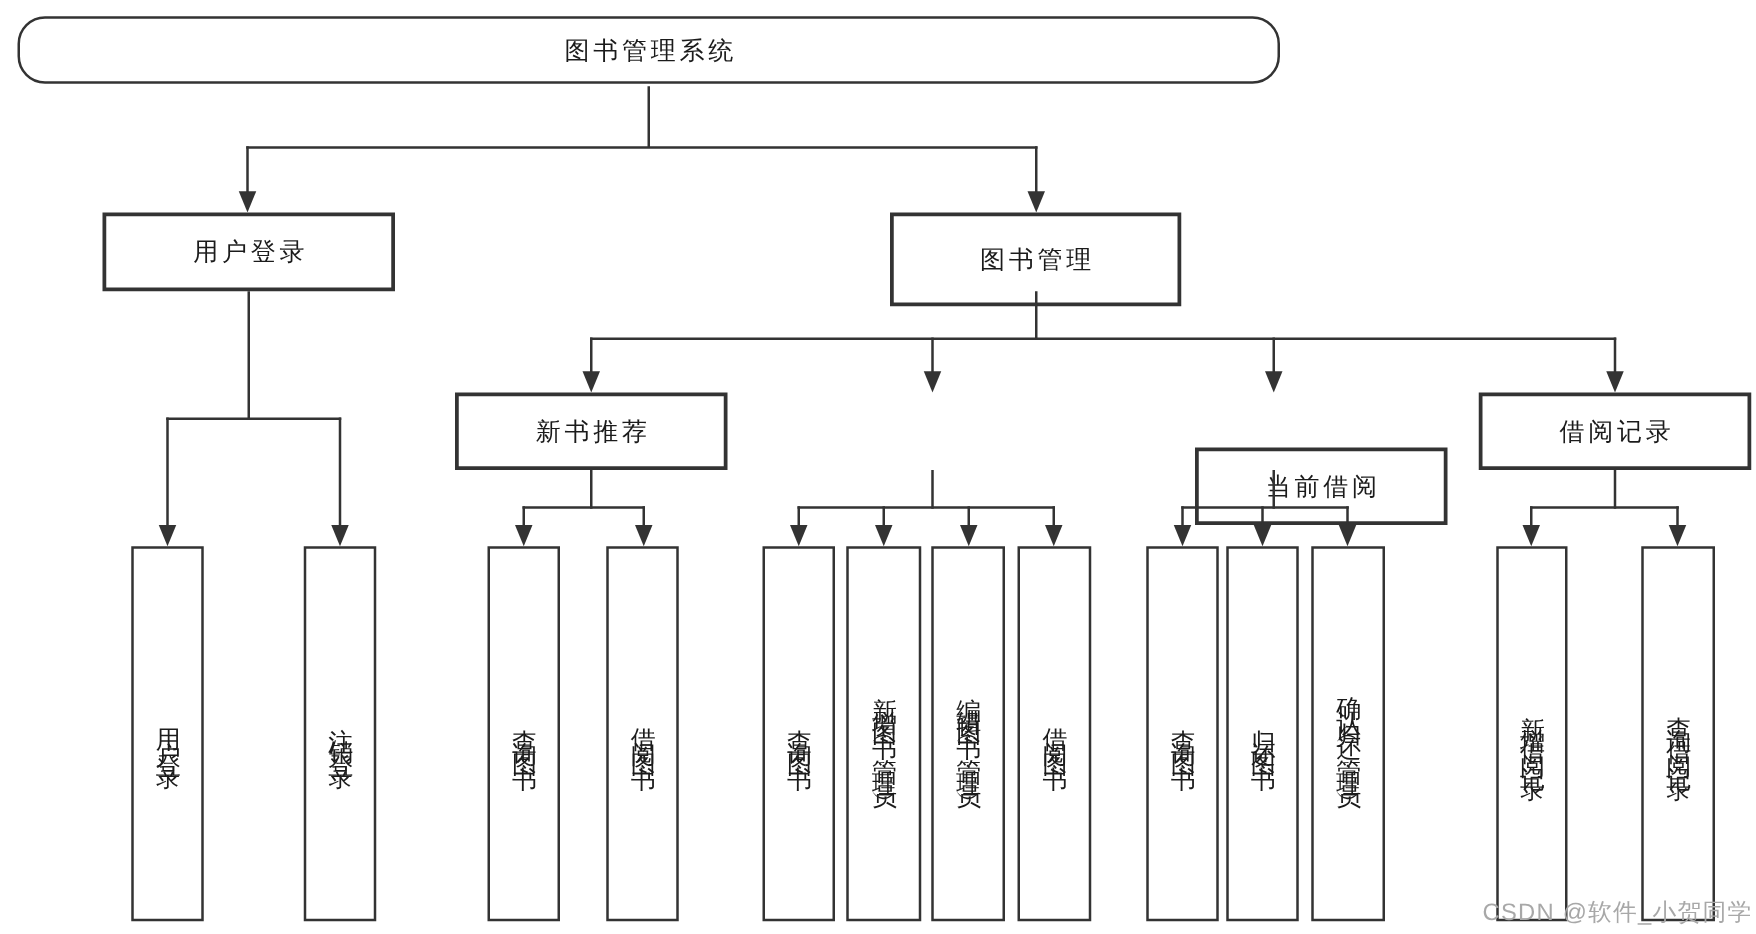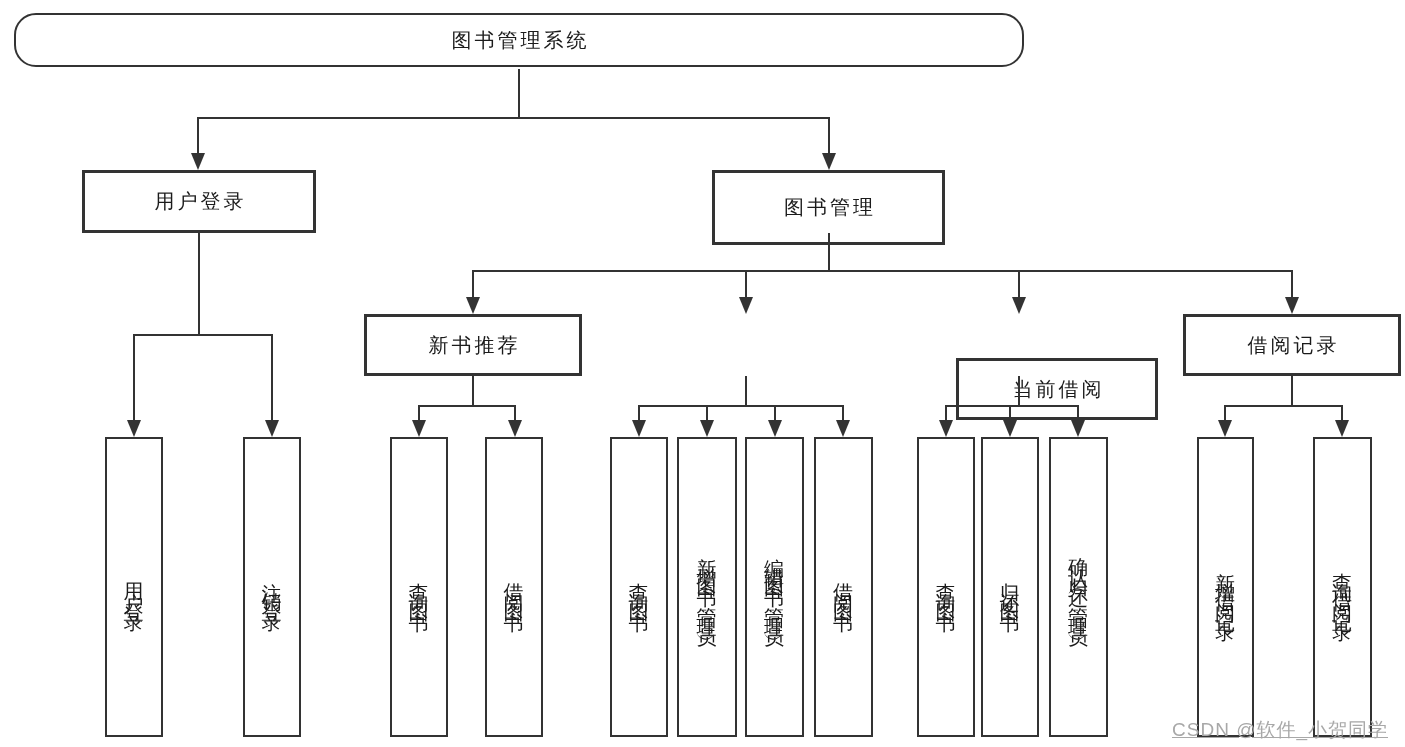--- a/index.html
+++ b/index.html
@@ -39,24 +39,23 @@
 
   
   .vl{position:absolute;width:2px;background:var(--line);}
   .hl{position:absolute;height:2px;background:var(--line);}
   .ar{position:absolute;width:0;height:0;
       border-left:7px solid transparent;
       border-right:7px solid transparent;
       border-top:17px solid var(--line);}
 
   .watermark{
-    position:absolute;right:17px;bottom:4px;
+    position:absolute;right:3px;bottom:4px;
     font-size:19px;letter-spacing:1px;color:var(--wm);
     white-space:nowrap;
-    text-decoration:underline;
   }
 </style>
 </head>
 <body>
 
 <div class="stage">
 
   <div class="box root" style="left:14px;top:13px;width:1010px;height:54px;border-radius:22px;">
     <span>图书管理系统</span>
   </div>

